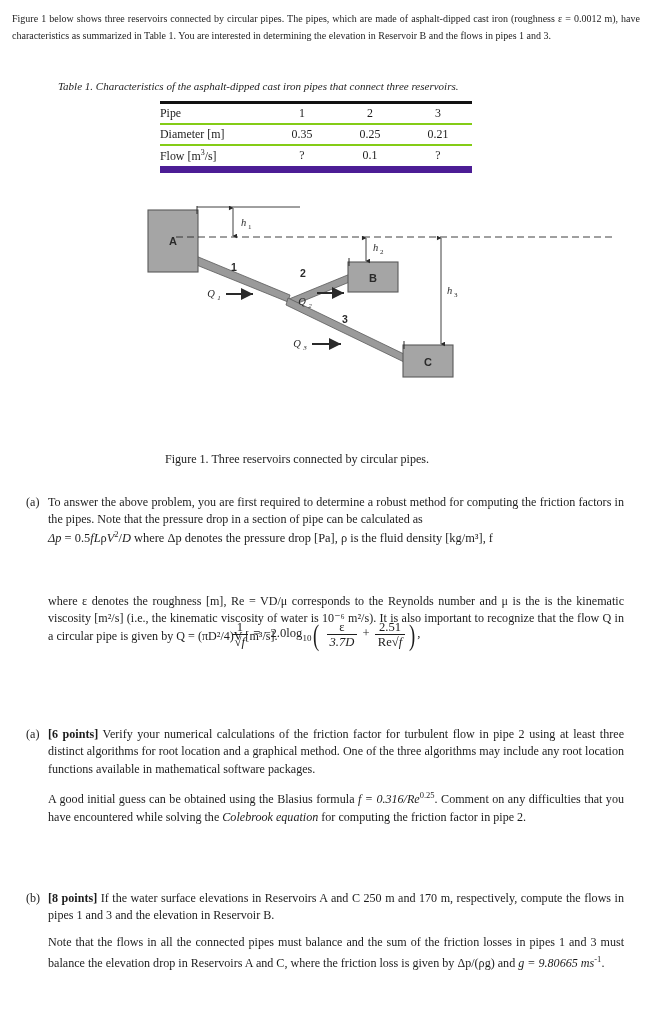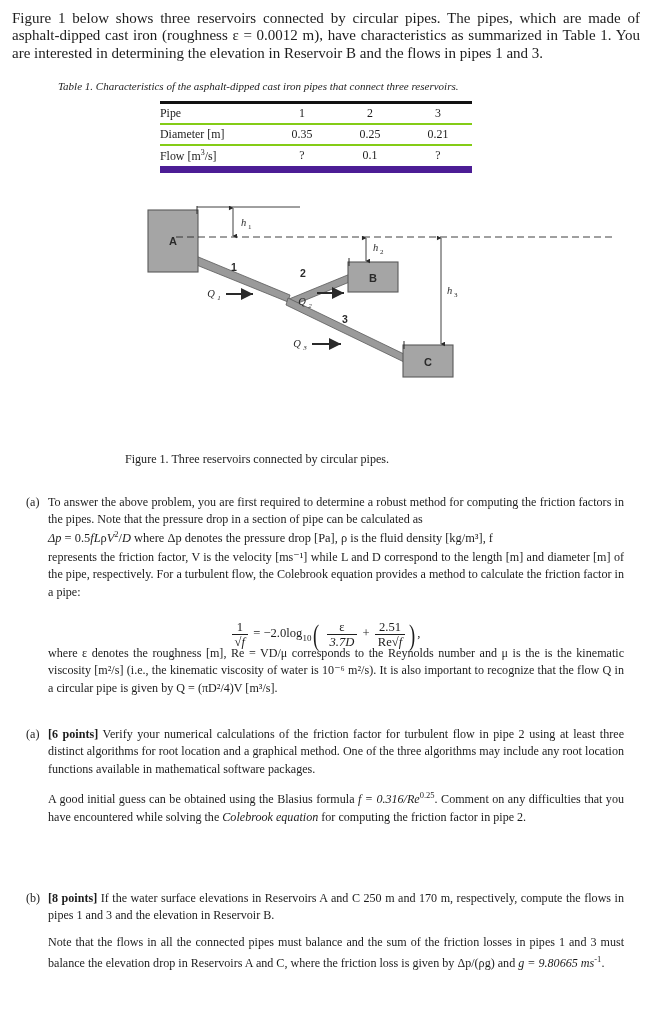--- a/index.html
+++ b/index.html
@@ -17,21 +17,21 @@
   }
   .page {
     position: absolute;
     inset: 0;
     padding: 0;
   }
 
   
   .para {
     position: absolute;
-    font-size: 15px;
+    font-size: 10px;
     line-height: 17.4px;
     text-align: justify;
     color: #1c1c1c;
   }
   .intro {
     left: 12px;
     top: 10px;
     width: 628px;
   }
   .tbl-caption {
@@ -85,20 +85,21 @@
   }
   .figure svg { display: block; }
   .fig-caption {
     position: absolute;
     left: 0;
     top: 452px;
     width: 514px;
     text-align: center;
     font-size: 12.1px;
     color: #1c1c1c;
+    padding-left: 40px;
   }
 
   
   .item {
     position: absolute;
     font-size: 12.1px;
     line-height: 17.4px;
     text-align: justify;
     color: #1c1c1c;
   }
@@ -286,21 +287,20 @@
     </svg>
   </div>
 
   <div class="fig-caption">Figure 1. Three reservoirs connected by circular pipes.</div>
 
   <div class="item itemA">
     <span class="marker">(a)</span>
     <div class="body">
       <p>To answer the above problem, you are first required to determine a robust method for computing the friction factors in the pipes. Note that the pressure drop in a section of pipe can be calculated as</p>
       <p style="height:20px"></p>
-      <p>represents the friction factor, V is the velocity [ms⁻¹] while L and D correspond to the length [m] and diameter [m] of the pipe, respectively. For a turbulent flow, the Colebrook equation provides a method to calculate the friction factor in a pipe:</p>
       <p style="height:44px"></p>
       <p>where ε denotes the roughness [m], Re = VD/μ corresponds to the Reynolds number and μ is the is the kinematic viscosity [m²/s] (i.e., the kinematic viscosity of water is 10⁻⁶ m²/s). It is also important to recognize that the flow Q in a circular pipe is given by Q = (πD²/4)V [m³/s].</p>
     </div>
   </div>
 
   <div class="eq-line eq-dp" style="text-align:left; padding-left:48px; font-size:12.4px;">
     <span class="ital">Δp</span>
     <span>=</span>
     <span>0.5</span><span class="ital">f</span><span class="ital">L</span><span>ρ</span><span class="ital">V</span><sup class="supx">2</sup><span>/</span><span class="ital">D</span>
     <span>where Δp denotes the pressure drop [Pa], ρ is the fluid density [kg/m³], f</span>

